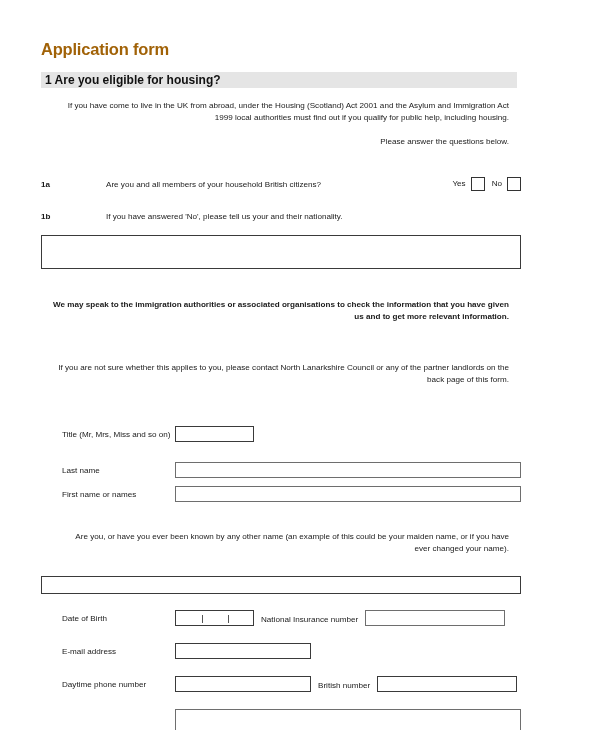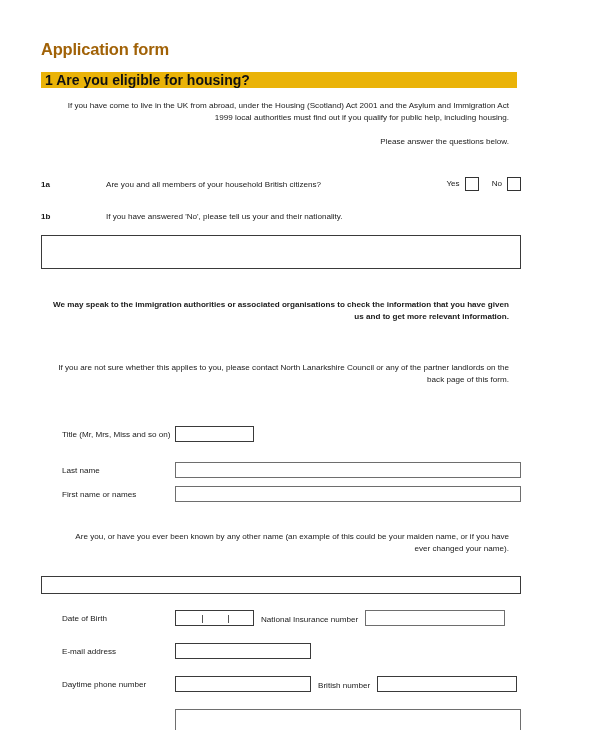--- a/index.html
+++ b/index.html
@@ -36,25 +36,25 @@
   .form-title {
     font-size: 16.5px;
     font-weight: bold;
     letter-spacing: -0.2px;
     color: #a16207;
     margin: 0 0 13px 0;
   }
 
   
   .section-bar {
-    background: #eab308;
+    background: #e5e5e5;
     height: 16px;
     line-height: 16px;
     padding: 0 0 0 4px;
-    font-size: 14px;
+    font-size: 12px;
     font-weight: bold;
     color: #111;
     margin-bottom: 11px;
     width: 476px;
     box-sizing: border-box;
   }
 
   
   .para {
     font-size: 8.1px;
@@ -96,21 +96,21 @@
     display: flex;
     align-items: center;
     flex: 0 0 auto;
     margin-left: 8px;
     margin-top: -2px;
   }
   .yesno .lbl {
     font-size: 8.1px;
     margin-right: 5px;
   }
-  .yesno .lbl.second { margin-left: 13px; }
+  .yesno .lbl.second { margin-left: 7px; }
   .checkbox {
     width: 14px;
     height: 14px;
     border: 1px solid #333;
     background: #fff;
     box-sizing: border-box;
     display: inline-block;
   }
 
   

